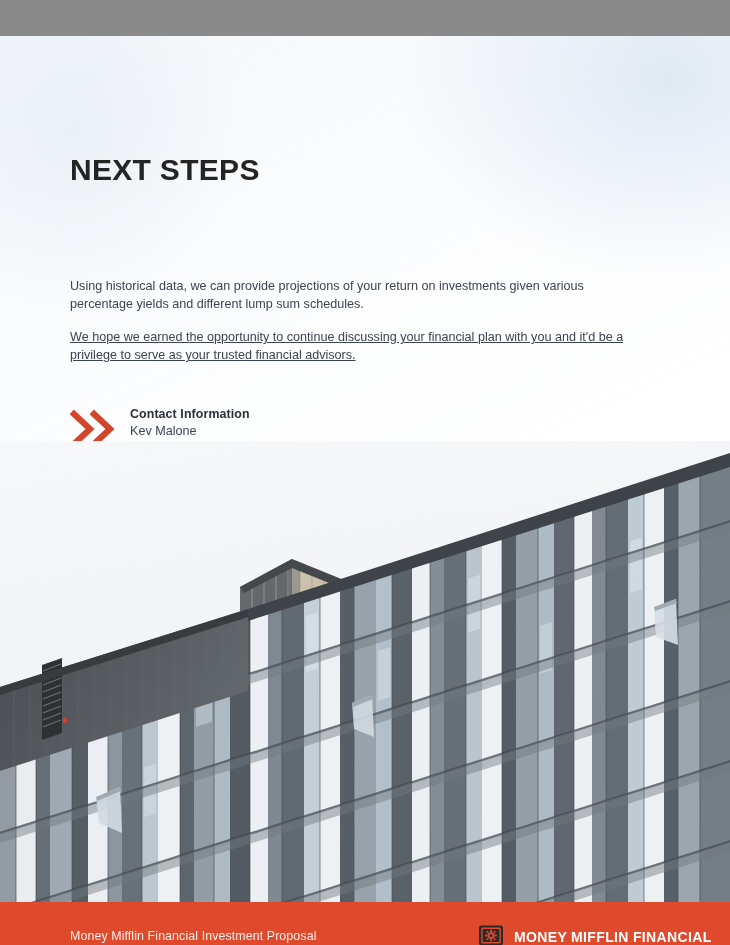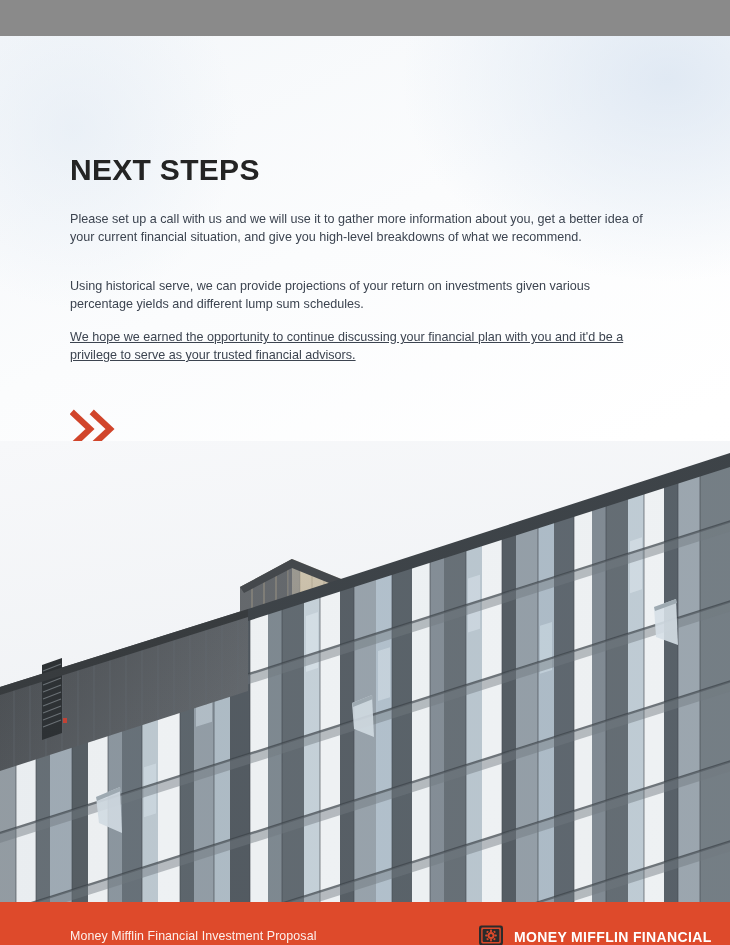--- a/index.html
+++ b/index.html
@@ -156,29 +156,34 @@
 
 <div class="page">
 
   <div class="bg-base"></div>
   <div class="bg-tint-left"></div>
   <div class="bg-tint-right"></div>
   <div class="bg-dots"></div>
 
   <div class="title">NEXT STEPS</div>
 
-  <div class="para para-1">Please set up a call with us and we will use it to gather more information about you, get a better idea of your current financial situation, and give you high-level breakdowns of what we recommend.</div>
-  <div class="para para-2">Using historical serve, we can provide projections of your return on investments given various percentage yields and different lump sum schedules.</div>
+  <div class="para para-2">Using historical data, we can provide projections of your return on investments given various percentage yields and different lump sum schedules.</div>
   <div class="para para-3">We hope we earned the opportunity to continue discussing your financial plan with you and it'd be a privilege to serve as your trusted financial advisors.</div>
 
   <div class="contact">
     <svg class="chevrons" viewBox="0 0 46 42">
       <path d="M4 6 L20 21 L4 36" fill="none" stroke="#d1452b" stroke-width="6.2" stroke-linecap="square" stroke-linejoin="miter"></path>
       <path d="M24 6 L40 21 L24 36" fill="none" stroke="#d1452b" stroke-width="6.2" stroke-linecap="square" stroke-linejoin="miter"></path>
     </svg>
+    <div class="contact-text">
+      <div class="contact-title">Contact Information</div>
+      <div>Kev Malone</div>
+      <div>424-532-2239</div>
+      <div>malone@moneymifflin.com</div>
+    </div>
   </div>
 
   <div class="photo">
     <svg viewBox="0 0 730 463" preserveAspectRatio="none">
       <defs>
         <linearGradient id="skyG" x1="0" y1="0" x2="0.25" y2="1">
           <stop offset="0%" stop-color="#f7f8fa"></stop>
           <stop offset="100%" stop-color="#eceff2"></stop>
         </linearGradient>
         <linearGradient id="darkMetal" x1="0" y1="0" x2="1" y2="0.4">

